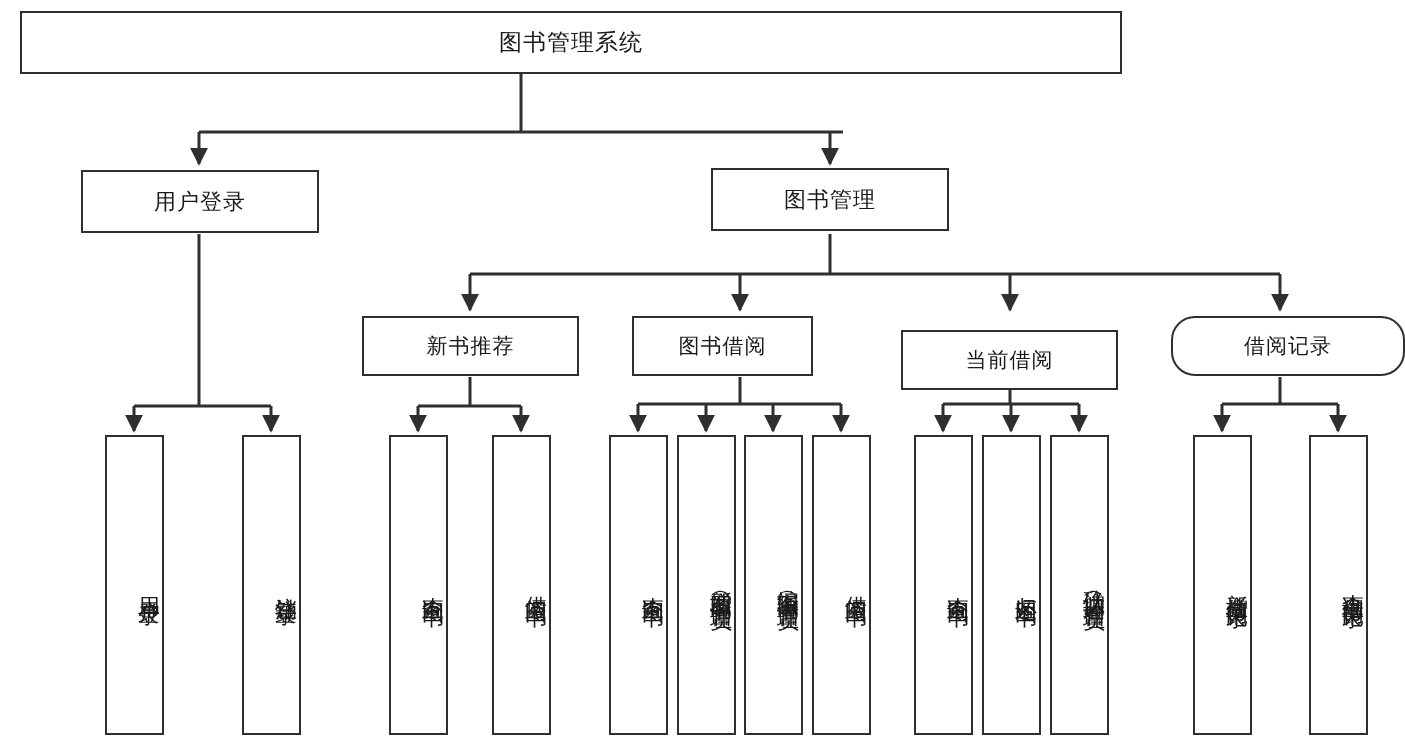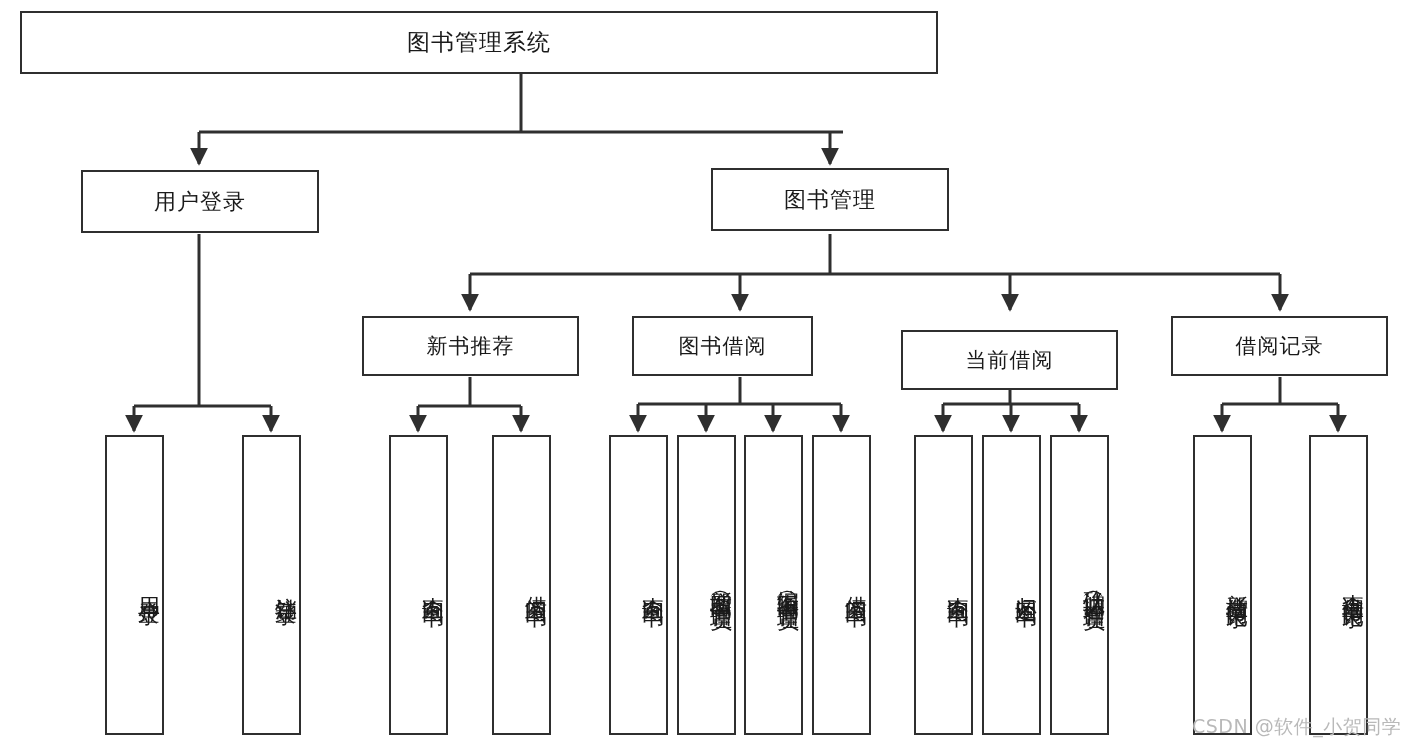--- a/index.html
+++ b/index.html
@@ -121,41 +121,41 @@
       <path d="M 1011 404 L 1011 431" marker-end="url(#arrow)"></path>
       <path d="M 1079 404 L 1079 431" marker-end="url(#arrow)"></path>
 
       <path d="M 1280 377 L 1280 404"></path>
       <path d="M 1222 404 L 1338 404"></path>
       <path d="M 1222 404 L 1222 431" marker-end="url(#arrow)"></path>
       <path d="M 1338 404 L 1338 431" marker-end="url(#arrow)"></path>
     </g>
   </svg>
 
-  <div class="node h root" style="left:20px; top:11px; width:918px; height:63px;">
+  <div class="node h root" style="left:20px; top:11px; width:1102px; height:63px;">
     <span>图书管理系统</span>
   </div>
 
   <div class="node h" style="left:81px; top:170px; width:238px; height:63px;">
     <span>用户登录</span>
   </div>
   <div class="node h" style="left:711px; top:168px; width:238px; height:63px;">
     <span>图书管理</span>
   </div>
 
   <div class="node h lvl3" style="left:362px; top:316px; width:217px; height:60px;">
     <span>新书推荐</span>
   </div>
   <div class="node h lvl3" style="left:632px; top:316px; width:181px; height:60px;">
     <span>图书借阅</span>
   </div>
   <div class="node h lvl3" style="left:901px; top:330px; width:217px; height:60px;">
     <span>当前借阅</span>
   </div>
-  <div class="node h lvl3" style="left:1171px; top:316px; width:217px; height:60px;">
+  <div class="node h lvl3" style="left:1171px; top:316px; width:234px; height:60px;border-radius:24px;">
     <span>借阅记录</span>
   </div>
 
   <div class="node v" style="left:105px; top:435px; width:59px; height:300px;">
     <span class="vtext">用户登录</span>
   </div>
   <div class="node v" style="left:242px; top:435px; width:59px; height:300px;">
     <span class="vtext">注销登录</span>
   </div>
 
@@ -189,15 +189,14 @@
     <span class="vtext">确认归还（管理员）</span>
   </div>
 
   <div class="node v" style="left:1193px; top:435px; width:59px; height:300px;">
     <span class="vtext">新增借阅记录</span>
   </div>
   <div class="node v" style="left:1309px; top:435px; width:59px; height:300px;">
     <span class="vtext">查询借阅记录</span>
   </div>
 
-  <div class="watermark">CSDN @软件_小贺同学</div>
 
 </div>
 
 </body></html>

